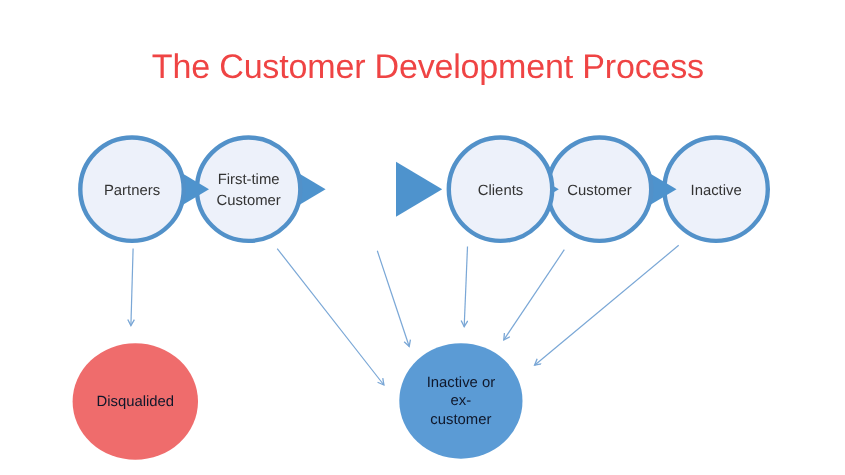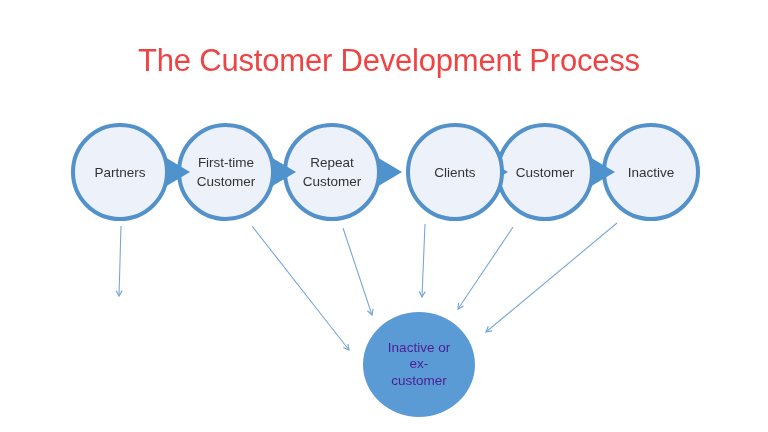--- a/index.html
+++ b/index.html
@@ -23,21 +23,21 @@
     position:absolute;width:0;height:0;
     border-top:25px solid transparent;border-bottom:25px solid transparent;
     border-left:42px solid #4e93cd;
   }
   .outcome-circle{
     position:absolute;border-radius:50%;
     display:flex;align-items:center;justify-content:center;text-align:center;
   }
   .outcome-red{left:66px;top:312px;width:114px;height:106px;background:#ef6c6c;}
   .outcome-blue{left:363px;top:312px;width:112px;height:105px;background:#5b9bd5;}
-  .outcome-label{color:#4c1d95;font-size:13.5px;line-height:16.5px;}
+  .outcome-label{color:#0f172a;font-size:13.5px;line-height:16.5px;}
   .arrow-layer{position:absolute;left:0;top:0;width:768px;height:432px;}
 </style>
 </head>
 <body>
 
 <div class="canvas">
 
   <div class="slide-title">The Customer Development Process</div>
 
   <svg class="arrow-layer" width="768" height="432" viewBox="0 0 768 432">
@@ -62,34 +62,34 @@
   <div class="stage-circle" style="left:496px;top:123px;">
     <div class="stage-label">Customer</div>
   </div>
   <div class="tri" style="left:466px;top:147px;"></div>
 
   <div class="stage-circle" style="left:406px;top:123px;">
     <div class="stage-label">Clients</div>
   </div>
   <div class="tri" style="left:360px;top:147px;"></div>
 
-  <div class="stage-circle" style="left:283px;top:123px;">
-    <div class="stage-label">Repeat Customer</div>
-  </div>
   <div class="tri" style="left:254px;top:147px;"></div>
 
   <div class="stage-circle" style="left:177px;top:123px;align-items:center;">
     <div class="stage-label">First-time Customer</div>
   </div>
   <div class="tri" style="left:148px;top:147px;"></div>
 
   <div class="stage-circle" style="left:71px;top:123px;">
     <div class="stage-label">Partners</div>
   </div>
 
+  <div class="outcome-circle outcome-red">
+    <div class="outcome-label">Disqualided</div>
+  </div>
 
   <div class="outcome-circle outcome-blue">
     <div class="outcome-label">
       <span>Inactive or</span><br>
       <span>ex-</span><br>
       <span>customer</span>
     </div>
   </div>
 
 </div>

